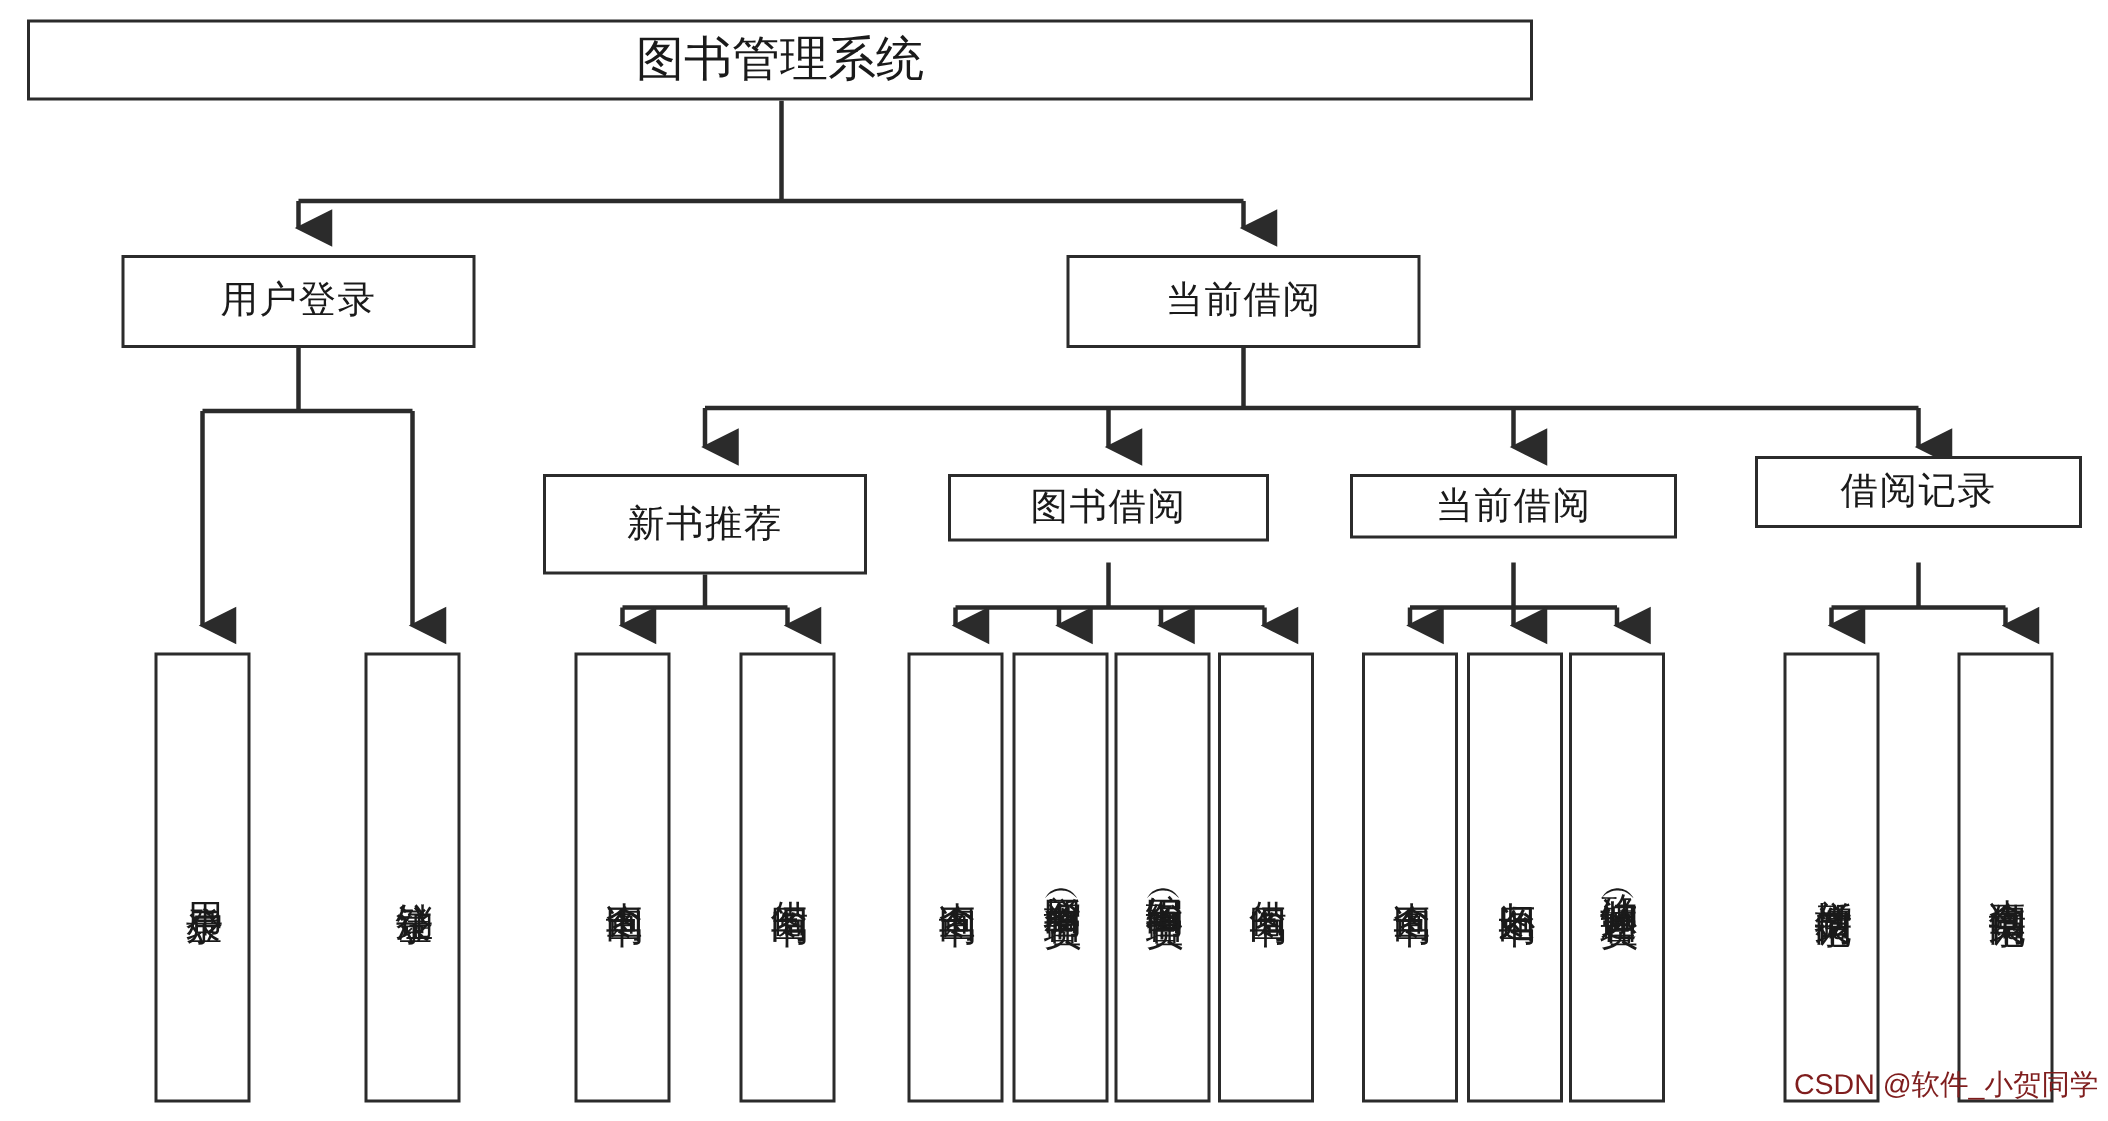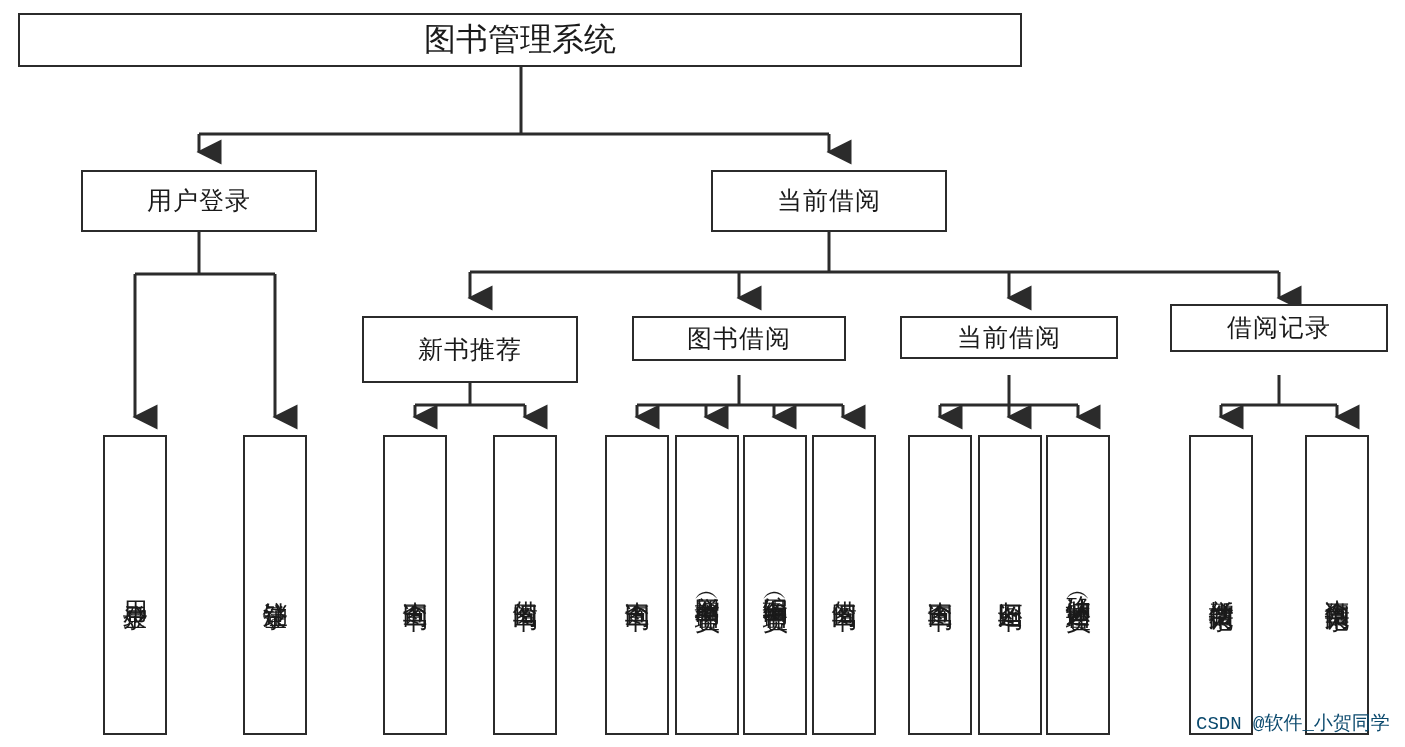--- a/index.html
+++ b/index.html
@@ -58,24 +58,24 @@
     text-orientation: upright;
     display: block;
     max-height: 100%;
     text-align: center;
   }
   .watermark {
     position: absolute;
     left: 1196px;
     top: 710px;
     font-size: 19px;
-    color: #0c4a6e;
+    color: #7f1d1d;
     white-space: nowrap;
     z-index: 5;
-    font-family: Liberation Mono, monospace;
+    font-family: Liberation Sans, sans-serif;
   }
 </style>
 </head>
 <body>
 
 <div id="diagram">
 
   <svg id="edges" viewBox="0 0 1405 747">
     <defs>
       <marker id="arrow" viewBox="0 0 12 12" refX="6" refY="10" markerWidth="10" markerHeight="10" orient="auto-start-reverse">

